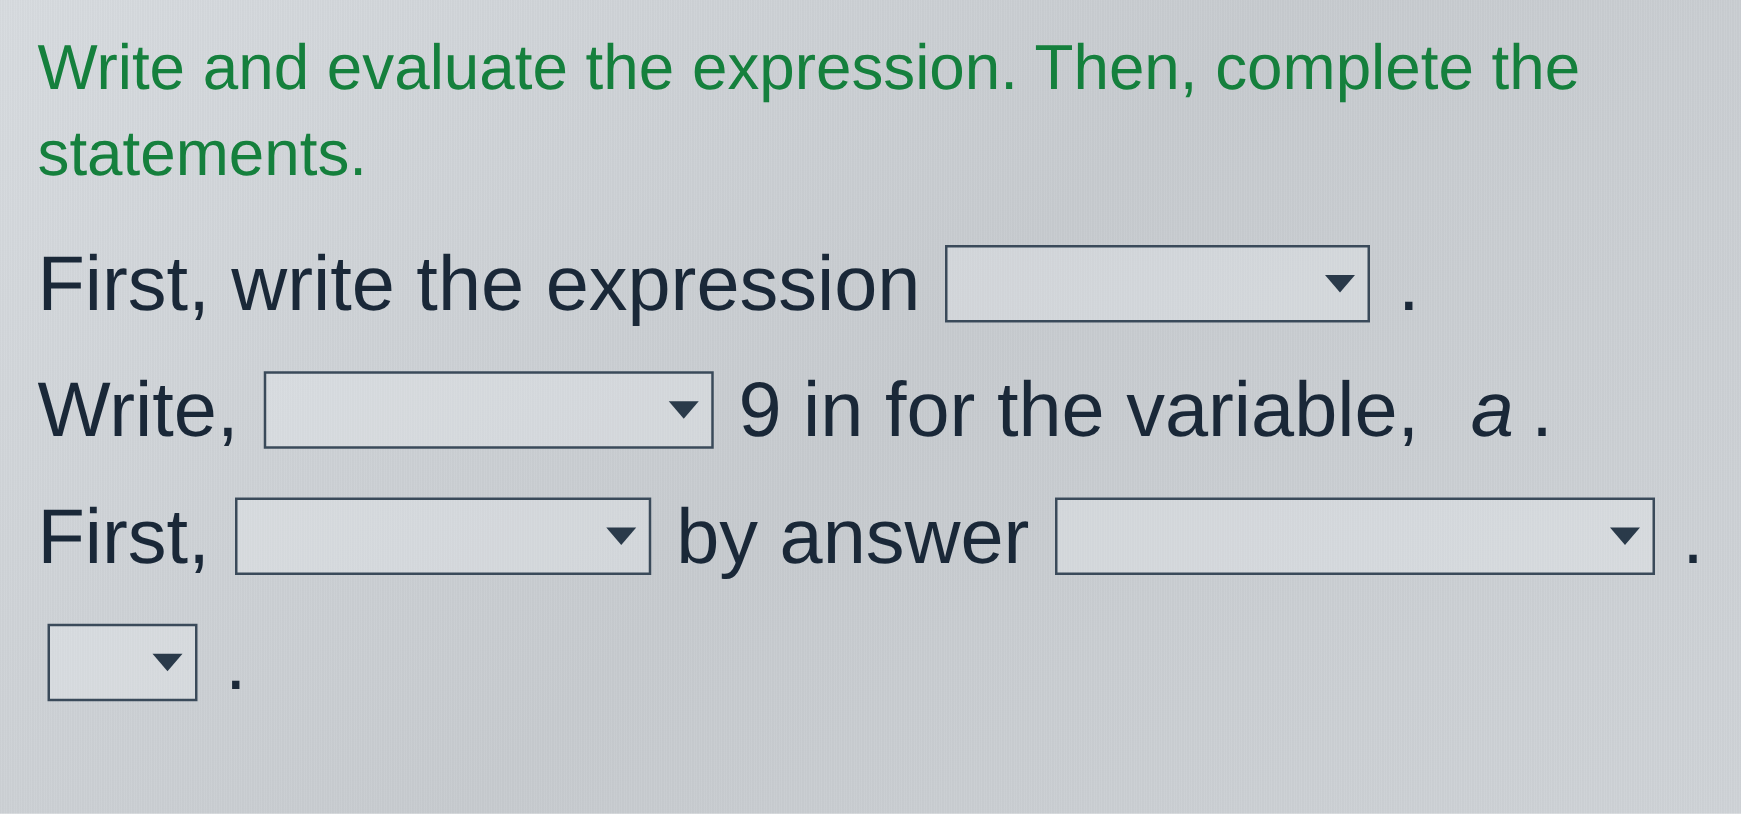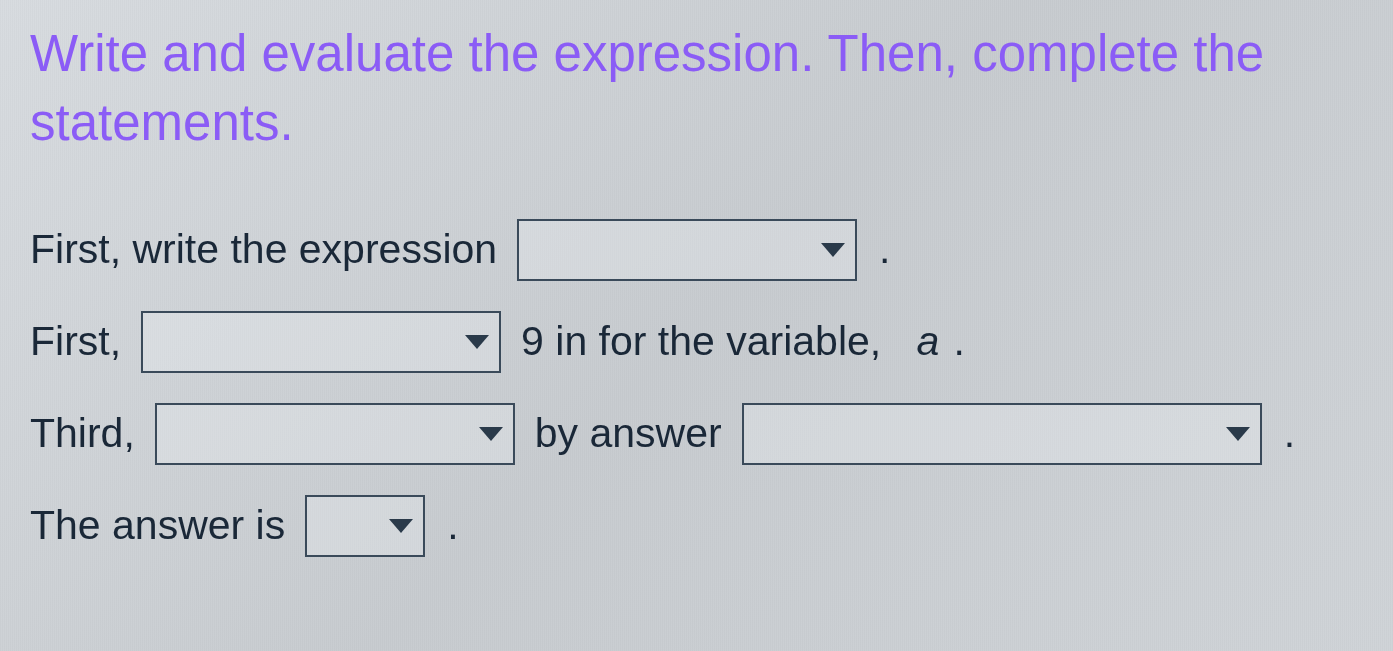--- a/index.html
+++ b/index.html
@@ -37,30 +37,30 @@
     }
     
     .content {
       position: relative;
       color: #1a2838;
     }
     
     .instruction {
       font-size: 51px;
       line-height: 1.35;
-      margin-bottom: 61px;
-      color: #8b5cf6;
+      margin-bottom: 34px;
+      color: #15803d;
       font-weight: 400;
     }
     
     .statement-line {
       display: flex;
       align-items: center;
       flex-wrap: nowrap;
-      font-size: 41px;
+      font-size: 62px;
       color: #1a2838;
       margin-bottom: 30px;
       gap: 12px;
     }
     
     .statement-line span {
       white-space: nowrap;
     }
     
     .dropdown {
@@ -119,43 +119,42 @@
 
   <div class="statement-line">
     <span>First, write the expression</span>
     <div class="dropdown dropdown-wide">
       <div class="chevron"></div>
     </div>
     <span class="period">.</span>
   </div>
 
   <div class="statement-line">
-    <span>First,</span>
+    <span>Write,</span>
     <div class="dropdown dropdown-med">
       <div class="chevron"></div>
     </div>
     <span>9 in for the variable,</span>
     <span>&nbsp;</span>
     <span class="italic">a</span>
     <span class="period">.</span>
   </div>
 
   <div class="statement-line">
-    <span>Third,</span>
+    <span>First,</span>
     <div class="dropdown dropdown-med">
       <div class="chevron"></div>
     </div>
     <span>by answer</span>
     <div class="dropdown dropdown-long">
       <div class="chevron"></div>
     </div>
     <span class="period">.</span>
   </div>
 
   <div class="statement-line">
-    <span>The answer is</span>
     <div class="dropdown dropdown-short">
       <div class="chevron"></div>
     </div>
     <span class="period">.</span>
   </div>
 
 </div>
 
 </body></html>

